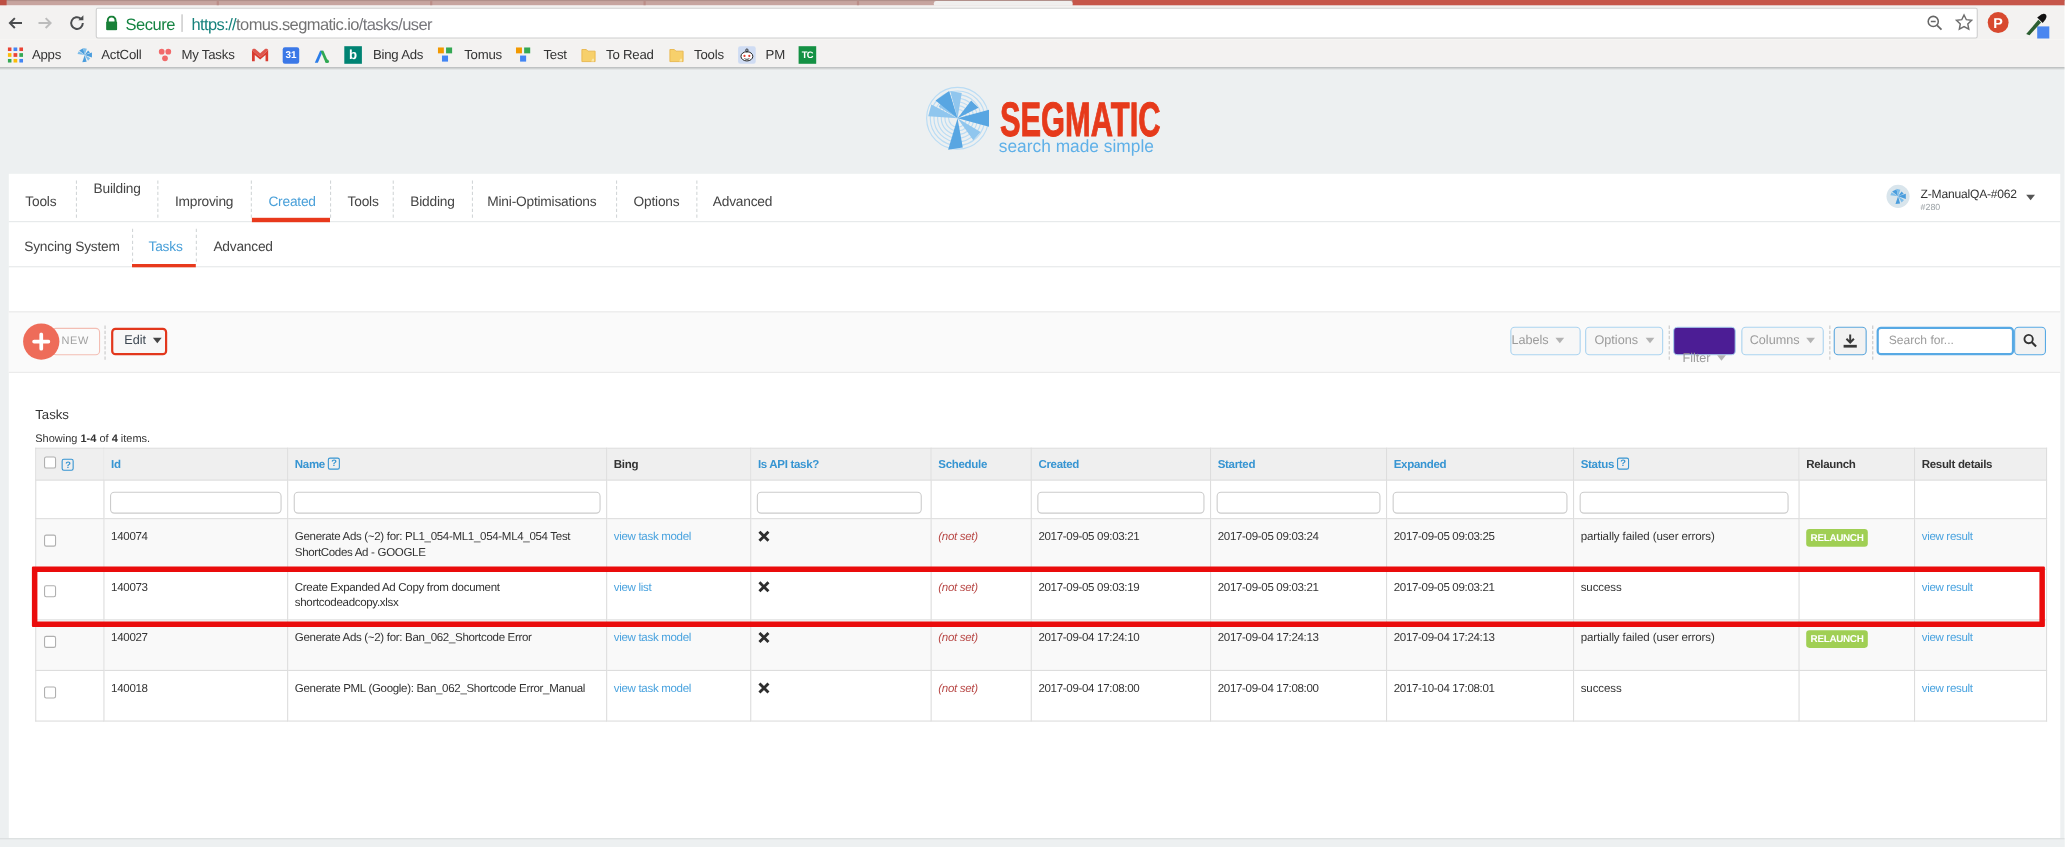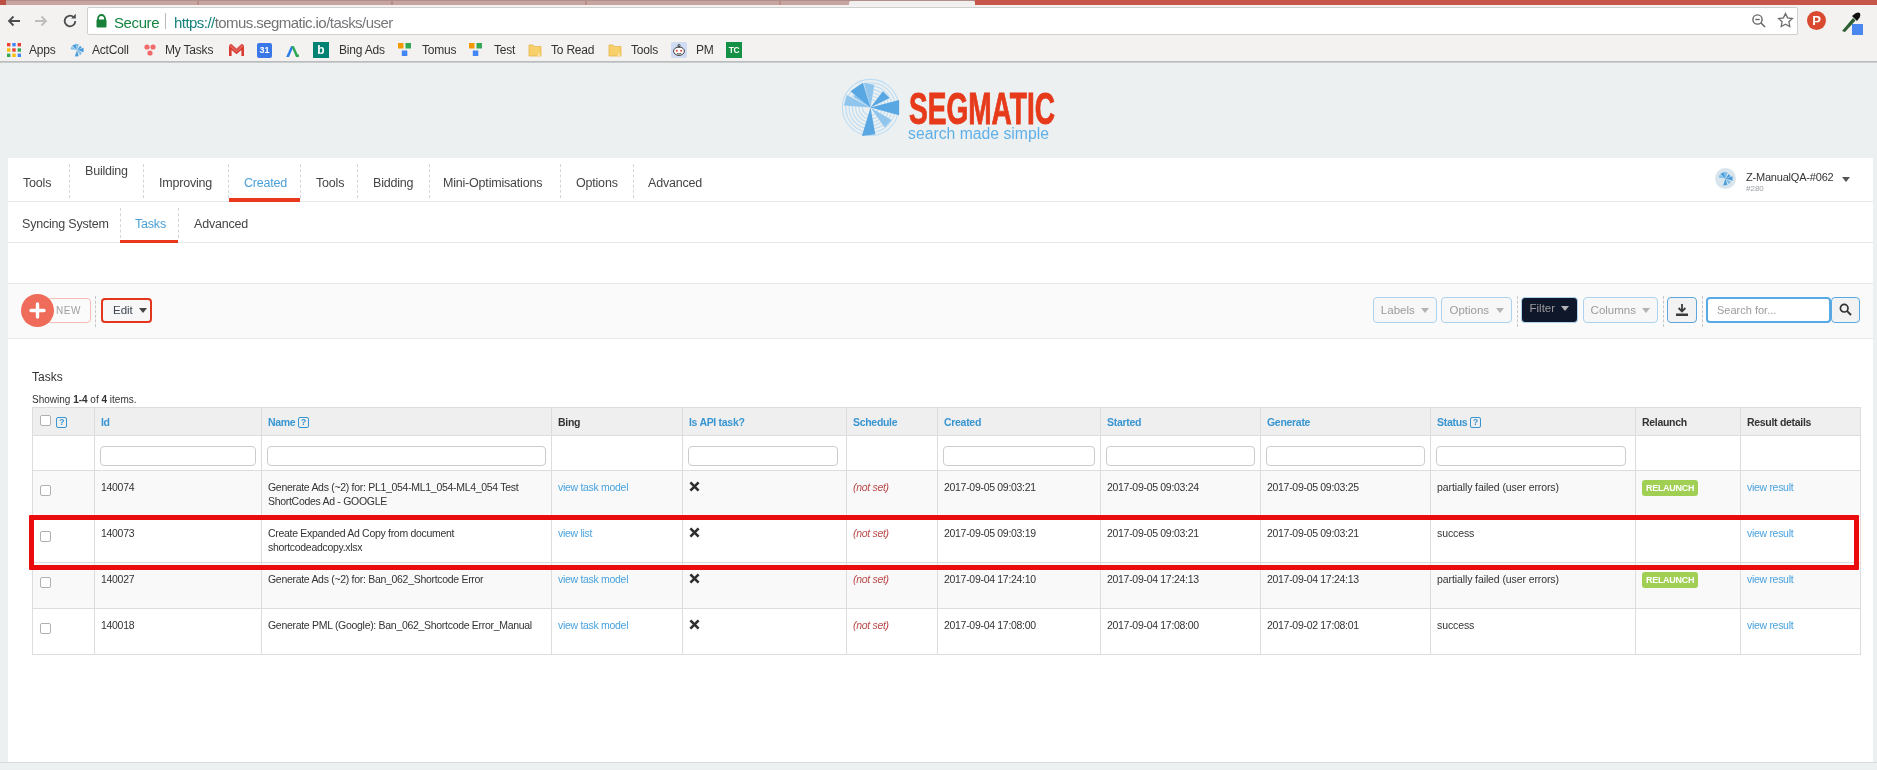--- a/index.html
+++ b/index.html
@@ -197,24 +197,24 @@
 <div class="btn" style="left:47px;top:298px;width:44px;height:25px;border:1px solid #f3beb4;background:#fbfbfb"></div>
 <div class="abs" style="left:56px;top:305px;font-size:10px;color:#a0a0a0;letter-spacing:0.5px">NEW</div>
 <div class="abs" style="left:21px;top:294px;width:33px;height:33px;border-radius:50%;background:#ee6c59"></div>
 <svg class="abs" style="left:29px;top:302px" width="17" height="17" viewBox="0 0 17 17">
     <path d="M8.5 2v13M2 8.5h13" stroke="#fff" stroke-width="3.4" stroke-linecap="round"></path>
   </svg>
 <div class="vdash" style="left:95px;top:296px;height:31px;border-left-color:#c8c8c8"></div>
 <div class="btn" style="left:101px;top:298px;width:51px;height:25px;border:2px solid #e2371c;background:#f7f7f7"></div>
 <div class="abs" style="left:113px;top:304px;font-size:11.5px;color:#3d4752">Edit&nbsp;&nbsp;<span class="caret" style="border-top-color:#444"></span></div>
 
-<div class="btn" style="left:1373px;top:297px;width:64px;height:26px;border:1px solid #abd3ef;background:#f7f7f7;color:#9b9b9b;text-align:center;padding:6px 0 0 0">Labels&nbsp;&nbsp;<span class="caret" style="border-top-color:#b3b3b3"></span></div>
+<div class="btn" style="left:1373px;top:297px;width:64px;height:26px;border:1px solid #abd3ef;background:#f7f7f7;color:#9b9b9b;padding:6px 0 0 0">Labels&nbsp;&nbsp;<span class="caret" style="border-top-color:#b3b3b3"></span></div>
 <div class="btn" style="left:1441px;top:297px;width:71px;height:26px;border:1px solid #abd3ef;background:#f7f7f7;color:#9b9b9b;text-align:center;padding:6px 0 0 0">Options&nbsp;&nbsp;<span class="caret" style="border-top-color:#b3b3b3"></span></div>
 <div class="vdash" style="left:1517px;top:296px;height:31px;border-left-color:#c8c8c8"></div>
-<div class="btn" style="left:1521px;top:297px;width:57px;height:26px;border:1px solid #abd3ef;background:#0f172a;color:#9b9b9b;text-align:center;padding:4px 0 0 0">Filter&nbsp;&nbsp;<span class="caret" style="border-top-color:#b3b3b3"></span></div>
+<div class="btn" style="left:1521px;top:297px;width:57px;height:26px;border:1px solid #abd3ef;background:#4c1d95;color:#9b9b9b;text-align:center;padding:22px 0 0 0">Filter&nbsp;&nbsp;<span class="caret" style="border-top-color:#b3b3b3"></span></div>
 <div class="btn" style="left:1583px;top:297px;width:75px;height:26px;border:1px solid #abd3ef;background:#f7f7f7;color:#9b9b9b;text-align:center;padding:6px 0 0 0">Columns&nbsp;&nbsp;<span class="caret" style="border-top-color:#b3b3b3"></span></div>
 <div class="vdash" style="left:1663px;top:296px;height:31px;border-left-color:#c8c8c8"></div>
 <div class="btn" style="left:1667px;top:297px;width:30px;height:26px;border:1px solid #5ba6dc;background:#f2f2f2"></div>
 <svg class="abs" style="left:1675px;top:303px" width="14" height="14" viewBox="0 0 14 14">
     <path d="M7 1v7M3.6 5L7 8.4 10.4 5" stroke="#3a3a3a" stroke-width="1.8" fill="none"></path>
     <rect x="1" y="10.5" width="12" height="2.5" fill="#3a3a3a"></rect>
   </svg>
 <div class="vdash" style="left:1702px;top:296px;height:31px;border-left-color:#c8c8c8"></div>
 <div class="btn" style="left:1706px;top:297px;width:125px;height:26px;border:2px solid #57a9e4;background:#fff;color:#9b9b9b;padding:5px 0 0 9px;font-size:11px">Search for...</div>
 <div class="btn" style="left:1831px;top:297px;width:29px;height:26px;border:1px solid #57a9e4;background:#f2f2f2"></div>
@@ -243,21 +243,21 @@
 <thead>
       <tr>
 <th style="padding-left:7px"><span class="cbx"></span>&nbsp;&nbsp;<span class="helpi">?</span></th>
 <th>Id</th>
 <th>Name <span class="helpi">?</span></th>
 <th class="dark">Bing</th>
 <th>Is API task?</th>
 <th>Schedule</th>
 <th>Created</th>
 <th>Started</th>
-<th>Generate</th>
+<th>Expanded</th>
 <th>Status <span class="helpi">?</span></th>
 <th class="dark">Relaunch</th>
 <th class="dark">Result details</th>
 </tr>
     </thead>
 <tbody>
 <tr class="filters">
 <td></td>
 <td>
           <input class="finput" style="">
@@ -337,21 +337,21 @@
 <td style="padding:14px 6px 6px 7px"><span class="cbx"></span></td>
 <td class="pt">140018</td>
 <td class="pt">Generate PML (Google): Ban_062_Shortcode Error_Manual</td>
 <td class="pt"><a class="lnk">view task model</a></td>
 <td class="pt"><svg width="11" height="11" viewBox="0 0 11 11" style="margin-top:1px">
             <path d="M1.4 1.4l8.2 8.2M9.6 1.4L1.4 9.6" stroke="#2e2e2e" stroke-width="2.6"></path>
           </svg></td>
 <td class="pt"><span class="notset">(not set)</span></td>
 <td class="pt">2017-09-04 17:08:00</td>
 <td class="pt">2017-09-04 17:08:00</td>
-<td class="pt">2017-09-02 17:08:01</td>
+<td class="pt">2017-10-04 17:08:01</td>
 <td class="pt" style="letter-spacing:-0.1px">success</td>
 <td class="pt"></td>
 <td class="pt"><a class="lnk">view result</a></td>
 </tr>
 </tbody>
 </table>
 
 <div class="abs" style="left:29px;top:515px;width:1830px;height:55px;border:5px solid #ea0c0c;border-radius:1px"></div>
 
 <div class="abs" style="left:0;top:762px;width:1877px;height:8px;background:#edf0f1;border-top:1px solid #d9dcdd"></div>

